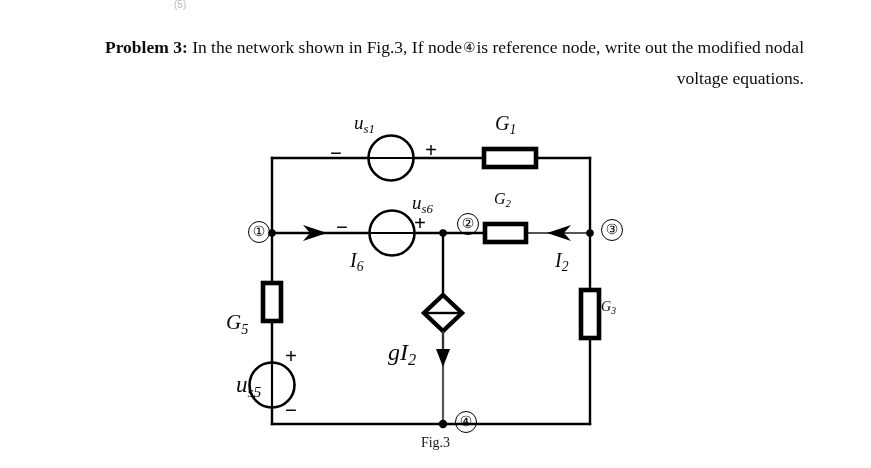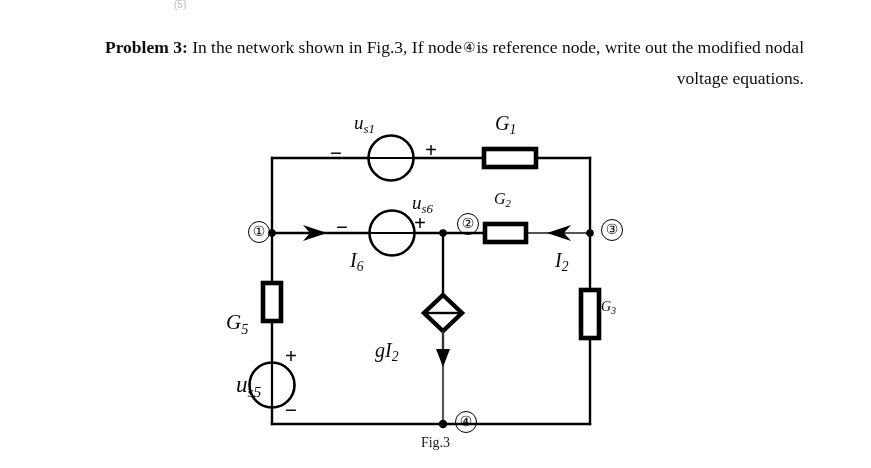--- a/index.html
+++ b/index.html
@@ -243,21 +243,21 @@
     <div class="lbl" style="left:494px; top:96px; font-size:16px;"><span>G</span><span class="sub">2</span></div>
 
     <div class="lbl" style="left:226px; top:193px; font-size:21px;margin-top:24px;"><span>G</span><span class="sub">5</span></div>
 
     <div class="lbl" style="left:236px; top:278px; font-size:23px;"><span>u</span><span class="sub">s5</span></div>
     <div class="sign" style="left:285px; top:251px; font-size:21px;">+</div>
     <div class="sign" style="left:285px; top:305px; font-size:21px;">−</div>
 
     <div class="lbl" style="left:601px; top:205px; font-size:14px;"><span>G</span><span class="sub">3</span></div>
 
-    <div class="lbl" style="left:375px; top:245px; font-size:20px;"><span>g</span><span>I</span><span class="sub">2</span></div>
+    <div class="lbl" style="left:388px; top:245px; font-size:24px;"><span>g</span><span>I</span><span class="sub">2</span></div>
 
     <div class="lbl" style="left:310px; top:155px; font-size:20px;margin-left:40px;"><span>I</span><span class="sub">6</span></div>
 
     <div class="lbl" style="left:555px; top:155px; font-size:20px;"><span>I</span><span class="sub">2</span></div>
 
     <div class="nodelbl" style="left:248px; top:126px;">①</div>
     <div class="nodelbl" style="left:457px; top:118px;">②</div>
     <div class="nodelbl" style="left:601px; top:124px;">③</div>
     <div class="nodelbl" style="left:455px; top:316px;">④</div>
 

